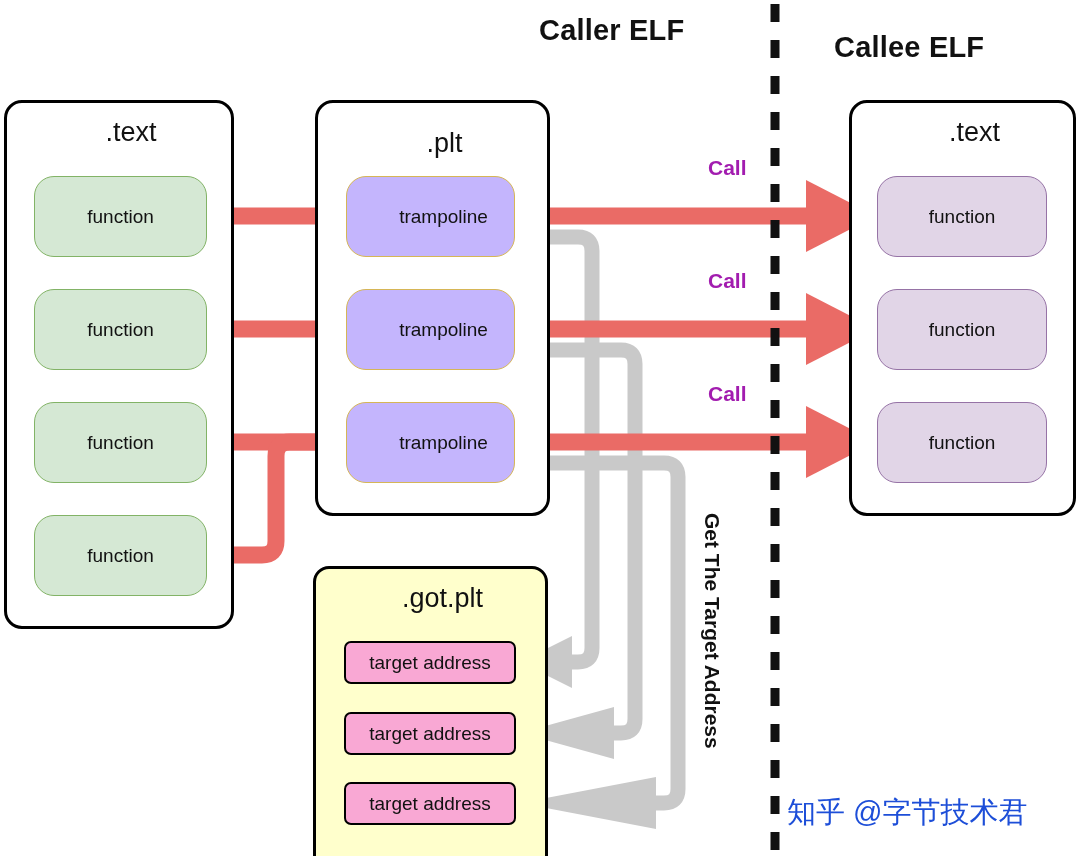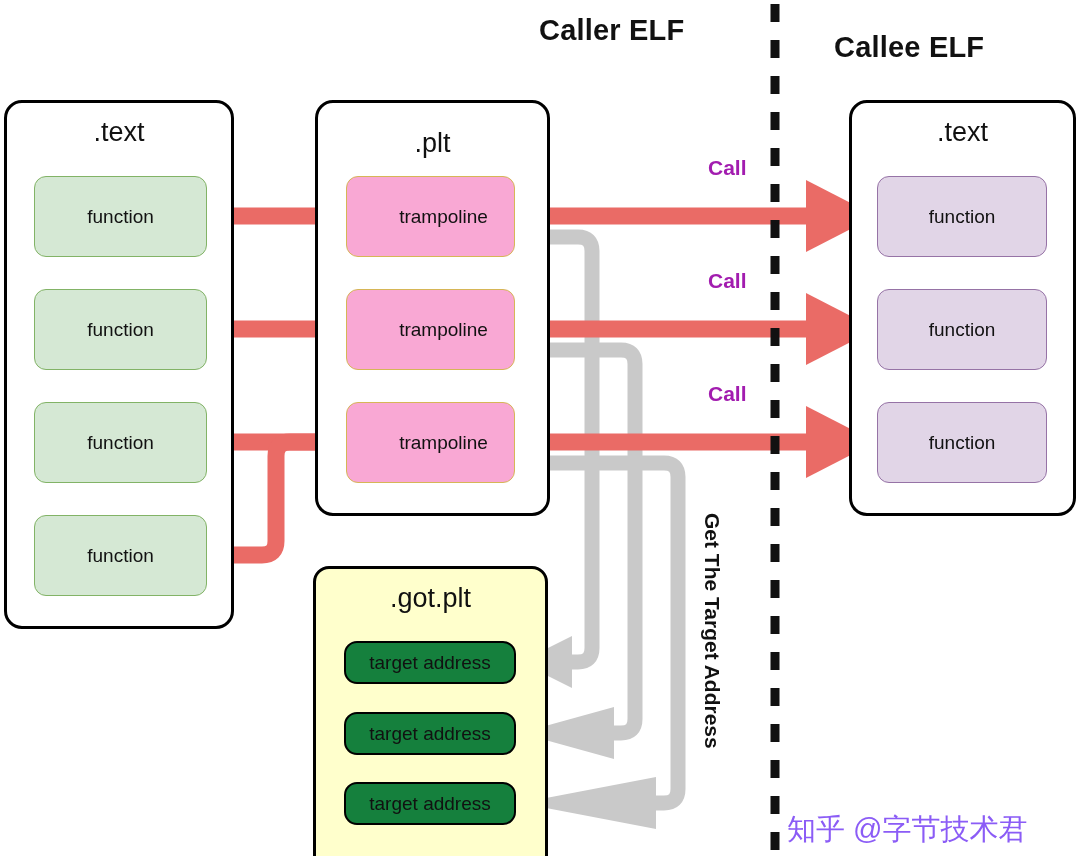--- a/index.html
+++ b/index.html
@@ -13,37 +13,37 @@
   #labels{position:absolute;left:0;top:0;width:1080px;height:628px;z-index:3;}
 
   .hdr{position:absolute;font-weight:bold;font-size:29px;color:#111;
        white-space:nowrap;letter-spacing:.2px;}
 
   .container{position:absolute;box-sizing:border-box;border:3.5px solid #000;
              border-radius:18px;background:#ffffff;}
   .container.got{background:#ffffcc;border-radius:16px;}
 
   .sect-title{position:absolute;width:100%;text-align:center;font-size:27px;
-              color:#111;font-weight:400;}
+              color:#111;font-weight:400;margin-left:12px;}
 
-  .node{position:absolute;box-sizing:border-box;border-radius:12px;
+  .node{position:absolute;box-sizing:border-box;border-radius:20px;
         display:flex;align-items:center;justify-content:center;
         font-size:19px;color:#111;}
   .node.green{background:#d5e8d4;border:1.6px solid #82b366;}
-  .node.tramp{background:#f9a8d4;border:1.8px solid #d6b656;padding-left:26px;}
+  .node.tramp{background:#c4b5fd;border:1.8px solid #d6b656;padding-left:26px;}
   .node.purple{background:#e1d5e7;border:1.8px solid #9673a6;}
-  .node.addr{background:#15803d;border:2.6px solid #000;border-radius:13px;
+  .node.addr{background:#f9a8d4;border:2.6px solid #000;border-radius:7px;
              font-size:19px;}
 
   .calllbl{position:absolute;font-weight:bold;font-size:21px;color:#a21caf;}
 
   .vlabel{position:absolute;font-weight:bold;font-size:21px;color:#111;
           white-space:nowrap;transform-origin:0 0;transform:rotate(90deg);}
 
-  .watermark{position:absolute;font-size:29px;color:#8b5cf6;white-space:nowrap;margin-top:17px;}
+  .watermark{position:absolute;font-size:29px;color:#1d4ed8;white-space:nowrap;}
 </style>
 </head>
 <body>
 
 <div id="stage">
 
   <svg class="layer" id="wires" viewBox="0 0 1080 856">
 
     <g fill="none" stroke="#c9c9c9" stroke-width="15" stroke-linecap="butt">
 

